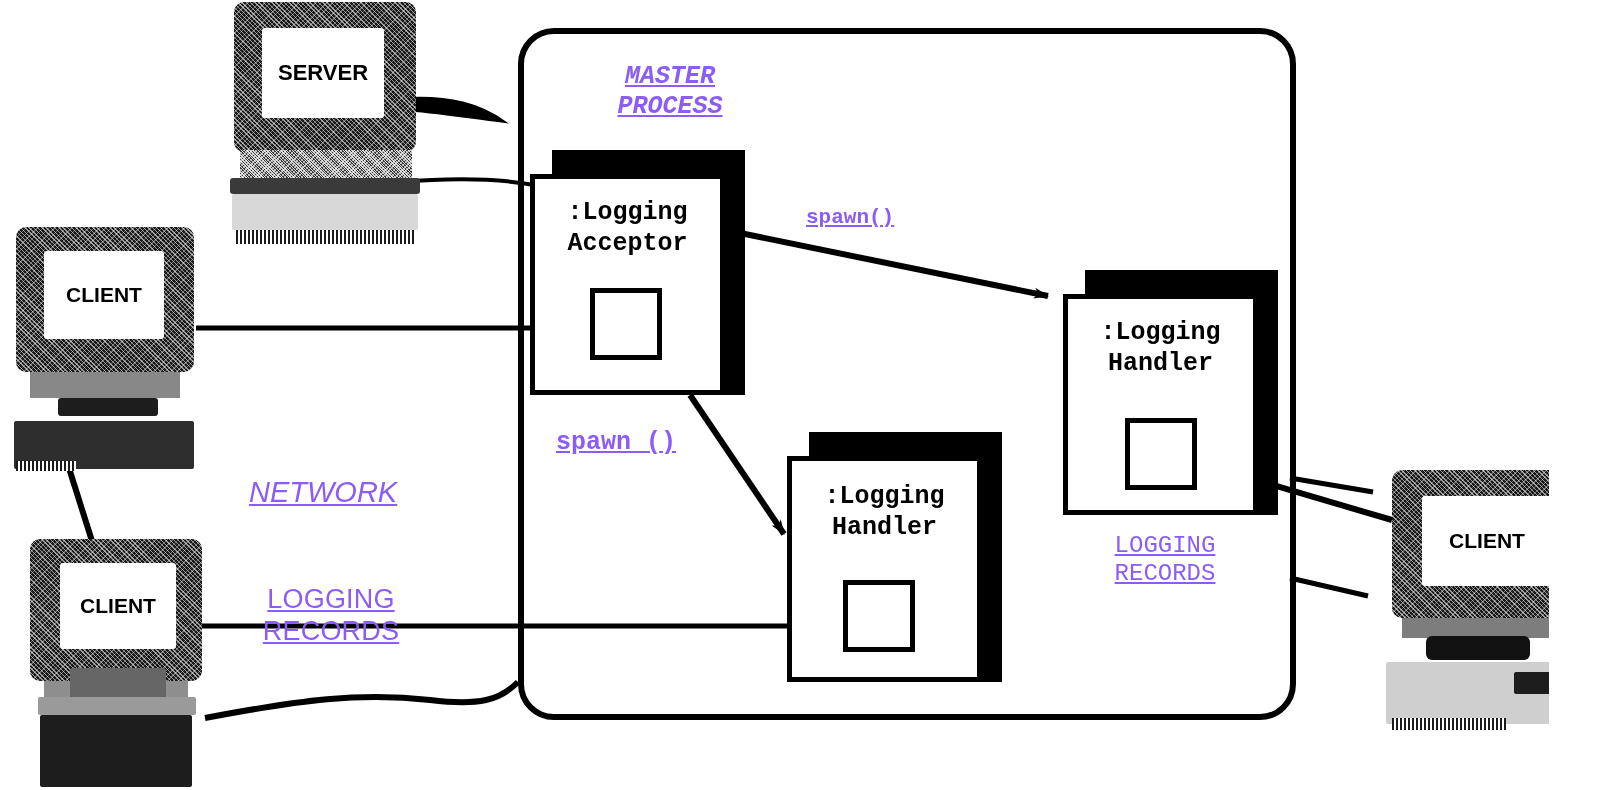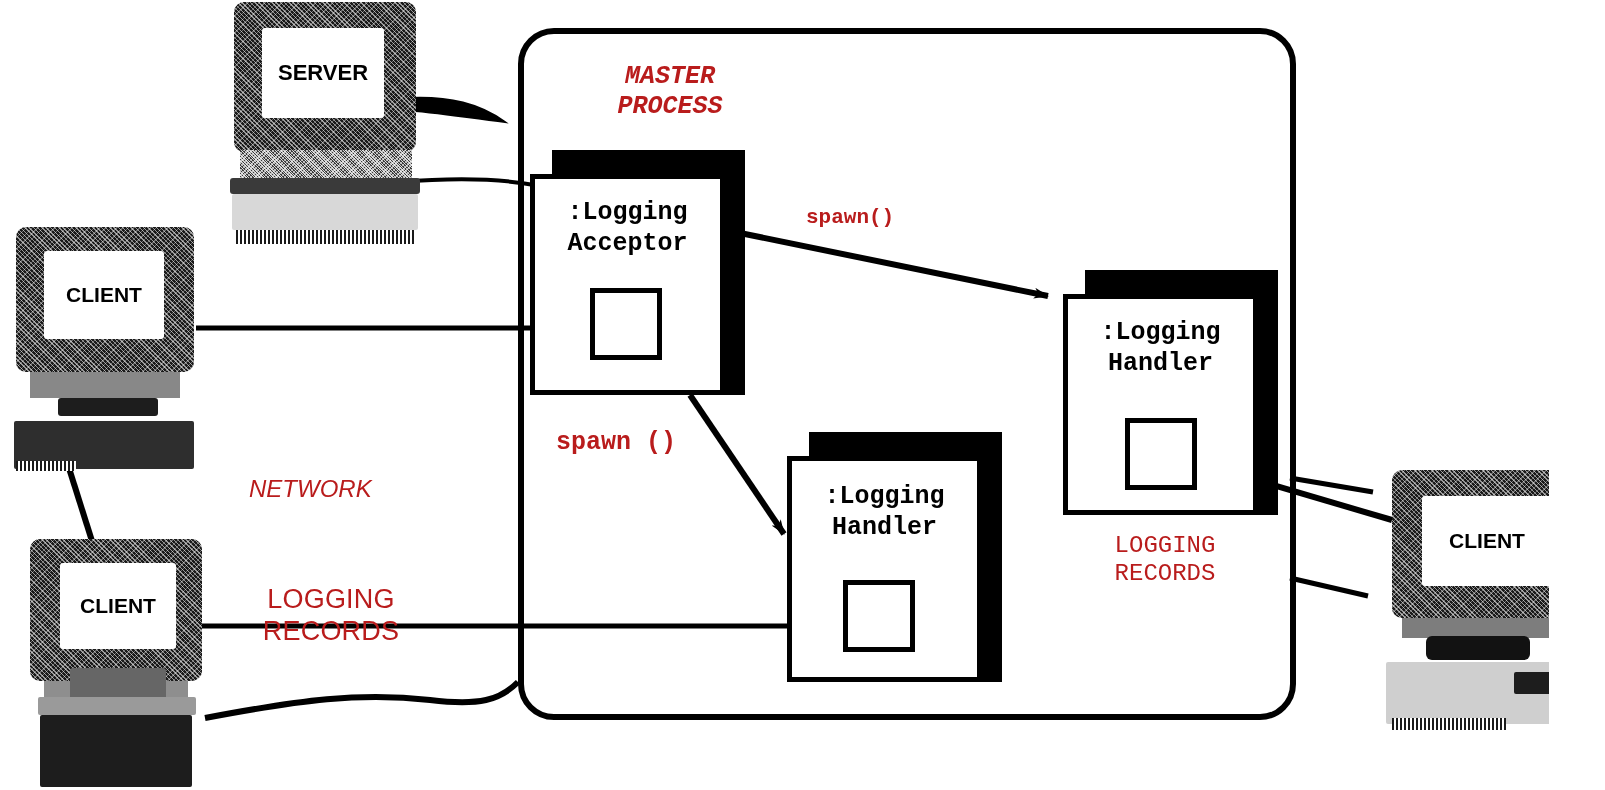--- a/index.html
+++ b/index.html
@@ -19,23 +19,24 @@
   #vec {
     position: absolute;
     left: 0; top: 0;
     width: 1605px;
     height: 790px;
   }
 
   
   .lbl {
     position: absolute;
-    color: #b91c1c;
+    color: #8b5cf6;
     white-space: pre;
     line-height: 1.18;
+    text-decoration: underline;
   }
   .lbl-sans {
     font-family: "Liberation Sans", sans-serif;
     font-weight: 400;
     letter-spacing: 0.2px;
   }
   .lbl-mono {
     font-family: "Liberation Mono", "DejaVu Sans Mono", monospace;
     font-weight: 700;
   }
@@ -245,21 +246,21 @@
     <div class="objbox-title lbl-mono" style="left:0px; top:48px; width:195px; font-size:25px;">:Logging
 Handler</div>
     <div class="objbox-port" style="left:62px; top:148px; width:72px; height:72px;"></div>
   </div>
 
   <div class="lbl lbl-mono-italic ctr" style="left:560px; top:62px; width:220px; font-size:25px;">MASTER
 PROCESS</div>
 
 
 
-  <div class="lbl lbl-sans-italic" style="left:249px; top:475px; font-size:24px;">NETWORK</div>
+  <div class="lbl lbl-sans-italic" style="left:249px; top:475px; font-size:29px;">NETWORK</div>
 
   <div class="lbl lbl-sans ctr" style="left:206px; top:584px; width:250px; font-size:27px;">LOGGING
 RECORDS</div>
 
   <div class="lbl lbl-mono" style="left:806px; top:206px; font-size:21px;">spawn()</div>
 
   <div class="lbl lbl-mono" style="left:556px; top:428px; font-size:25px;">spawn ()</div>
 
   <div class="lbl lbl-mono ctr" style="left:1060px; top:532px; width:210px; font-size:24px; font-weight:400;">LOGGING
 RECORDS</div>

